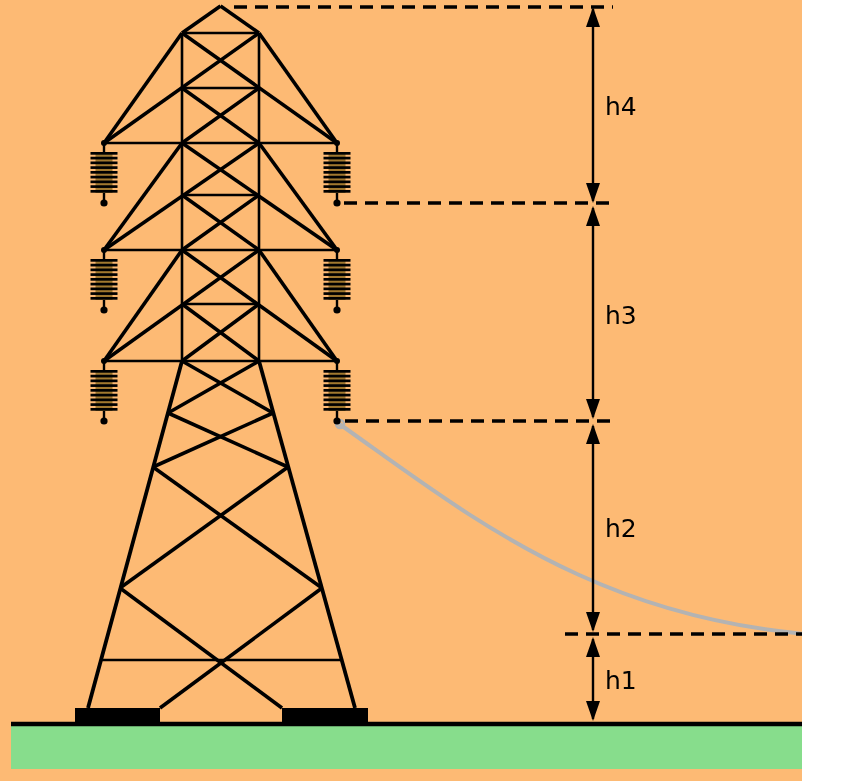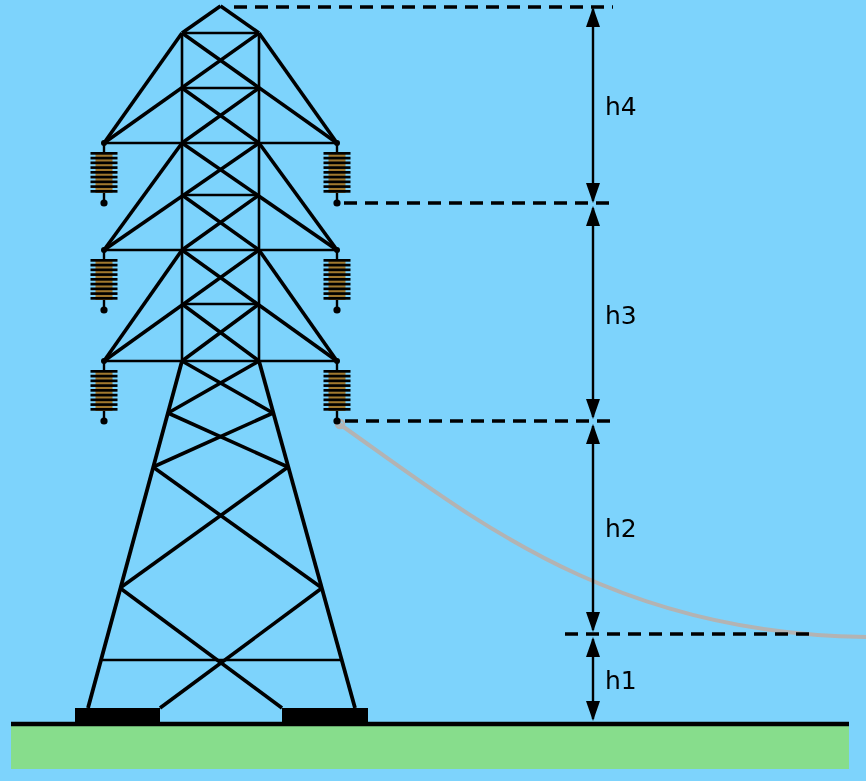--- a/index.html
+++ b/index.html
@@ -1,16 +1,16 @@
 <!DOCTYPE html>
 <html style="--line: #000000; --grass: #87DD8C; --insulator: #A1792F; --cable: #B3B3B3;"><head>
 <meta charset="utf-8">
 <style>
   html,body{margin:0;padding:0;background:#ffffff;}
-  .stage{position:relative;width:866px;height:781px;background:#7dd3fc;overflow:hidden;
+  .stage{position:relative;width:802px;height:781px;background:#fdba74;overflow:hidden;
          font-family:"DejaVu Sans", sans-serif;}
   svg{display:block;}
   .ln{stroke:var(--line);fill:none;}
   .diag{stroke-width:3.6;}
   .leg{stroke-width:3.8;}
   .vert{stroke-width:2.6;}
   .horz{stroke-width:2.4;}
   .stem{stroke-width:2.4;}
   .dashed{stroke:var(--line);stroke-width:3.4;stroke-dasharray:13 8;fill:none;}
   .dim{stroke:var(--line);stroke-width:2.4;fill:none;}

